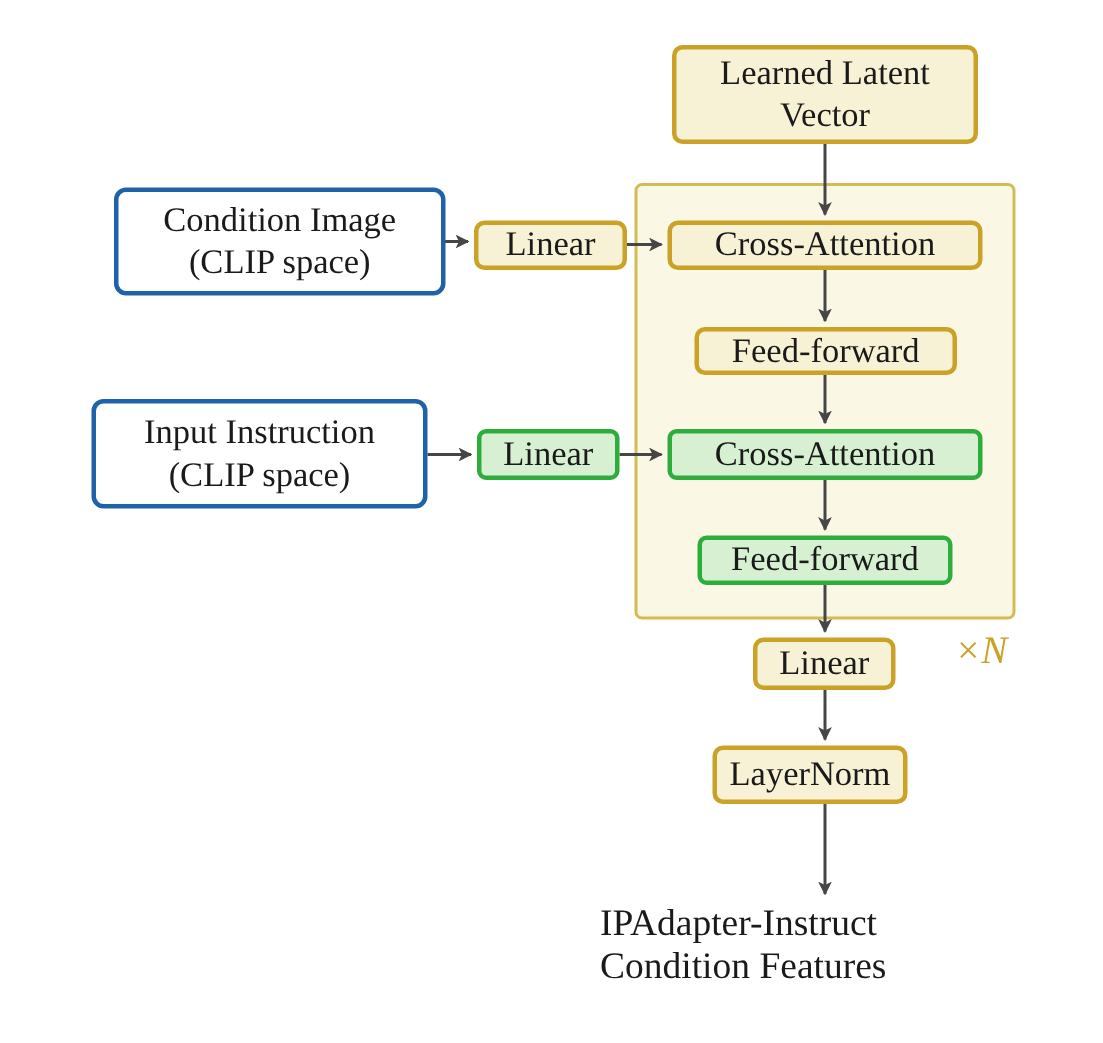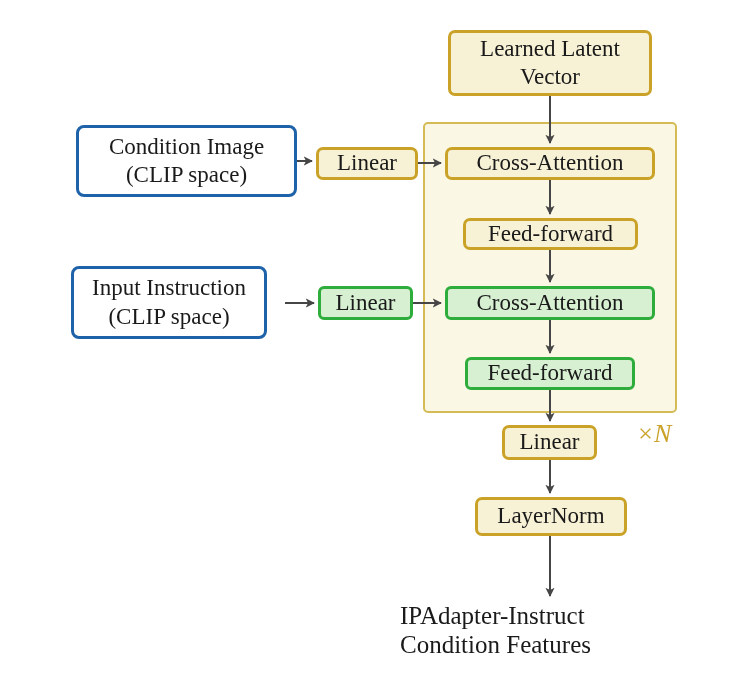--- a/index.html
+++ b/index.html
@@ -80,26 +80,26 @@
     font-size: 25px;
     line-height: 1.16;
     z-index: 2;
   }
   
   .n-llv  { left: 448px; top: 30px;  width: 204px; height: 66px; }
   .n-ci   { left: 64px;  top: 125px; width: 221px; height: 72px; margin-left: 12px; }
   .n-lin1 { left: 316px; top: 147px; width: 102px; height: 33px; }
   .n-ca1  { left: 445px; top: 147px; width: 210px; height: 33px; }
   .n-ff1  { left: 463px; top: 218px; width: 175px; height: 32px; }
-  .n-ii   { left: 71px;  top: 266px; width: 196px; height: 73px; text-align: center; }
+  .n-ii   { left: 61px;  top: 266px; width: 224px; height: 73px; text-align: center; }
   .n-lin2 { left: 318px; top: 286px; width: 95px;  height: 34px; }
   .n-ca2  { left: 445px; top: 286px; width: 210px; height: 34px; }
   .n-ff2  { left: 465px; top: 357px; width: 170px; height: 33px; }
   .n-lin3 { left: 502px; top: 425px; width: 95px;  height: 35px; }
-  .n-ln   { left: 475px; top: 497px; width: 152px; height: 39px; }
+  .n-ln   { left: 475px; top: 497px; width: 130px; height: 39px; }
 </style>
 </head>
 <body>
 
 <div class="canvas">
 
   <div class="container-box"></div>
 
   <svg class="arrows" width="735" height="695" aria-hidden="true">
     <defs>

